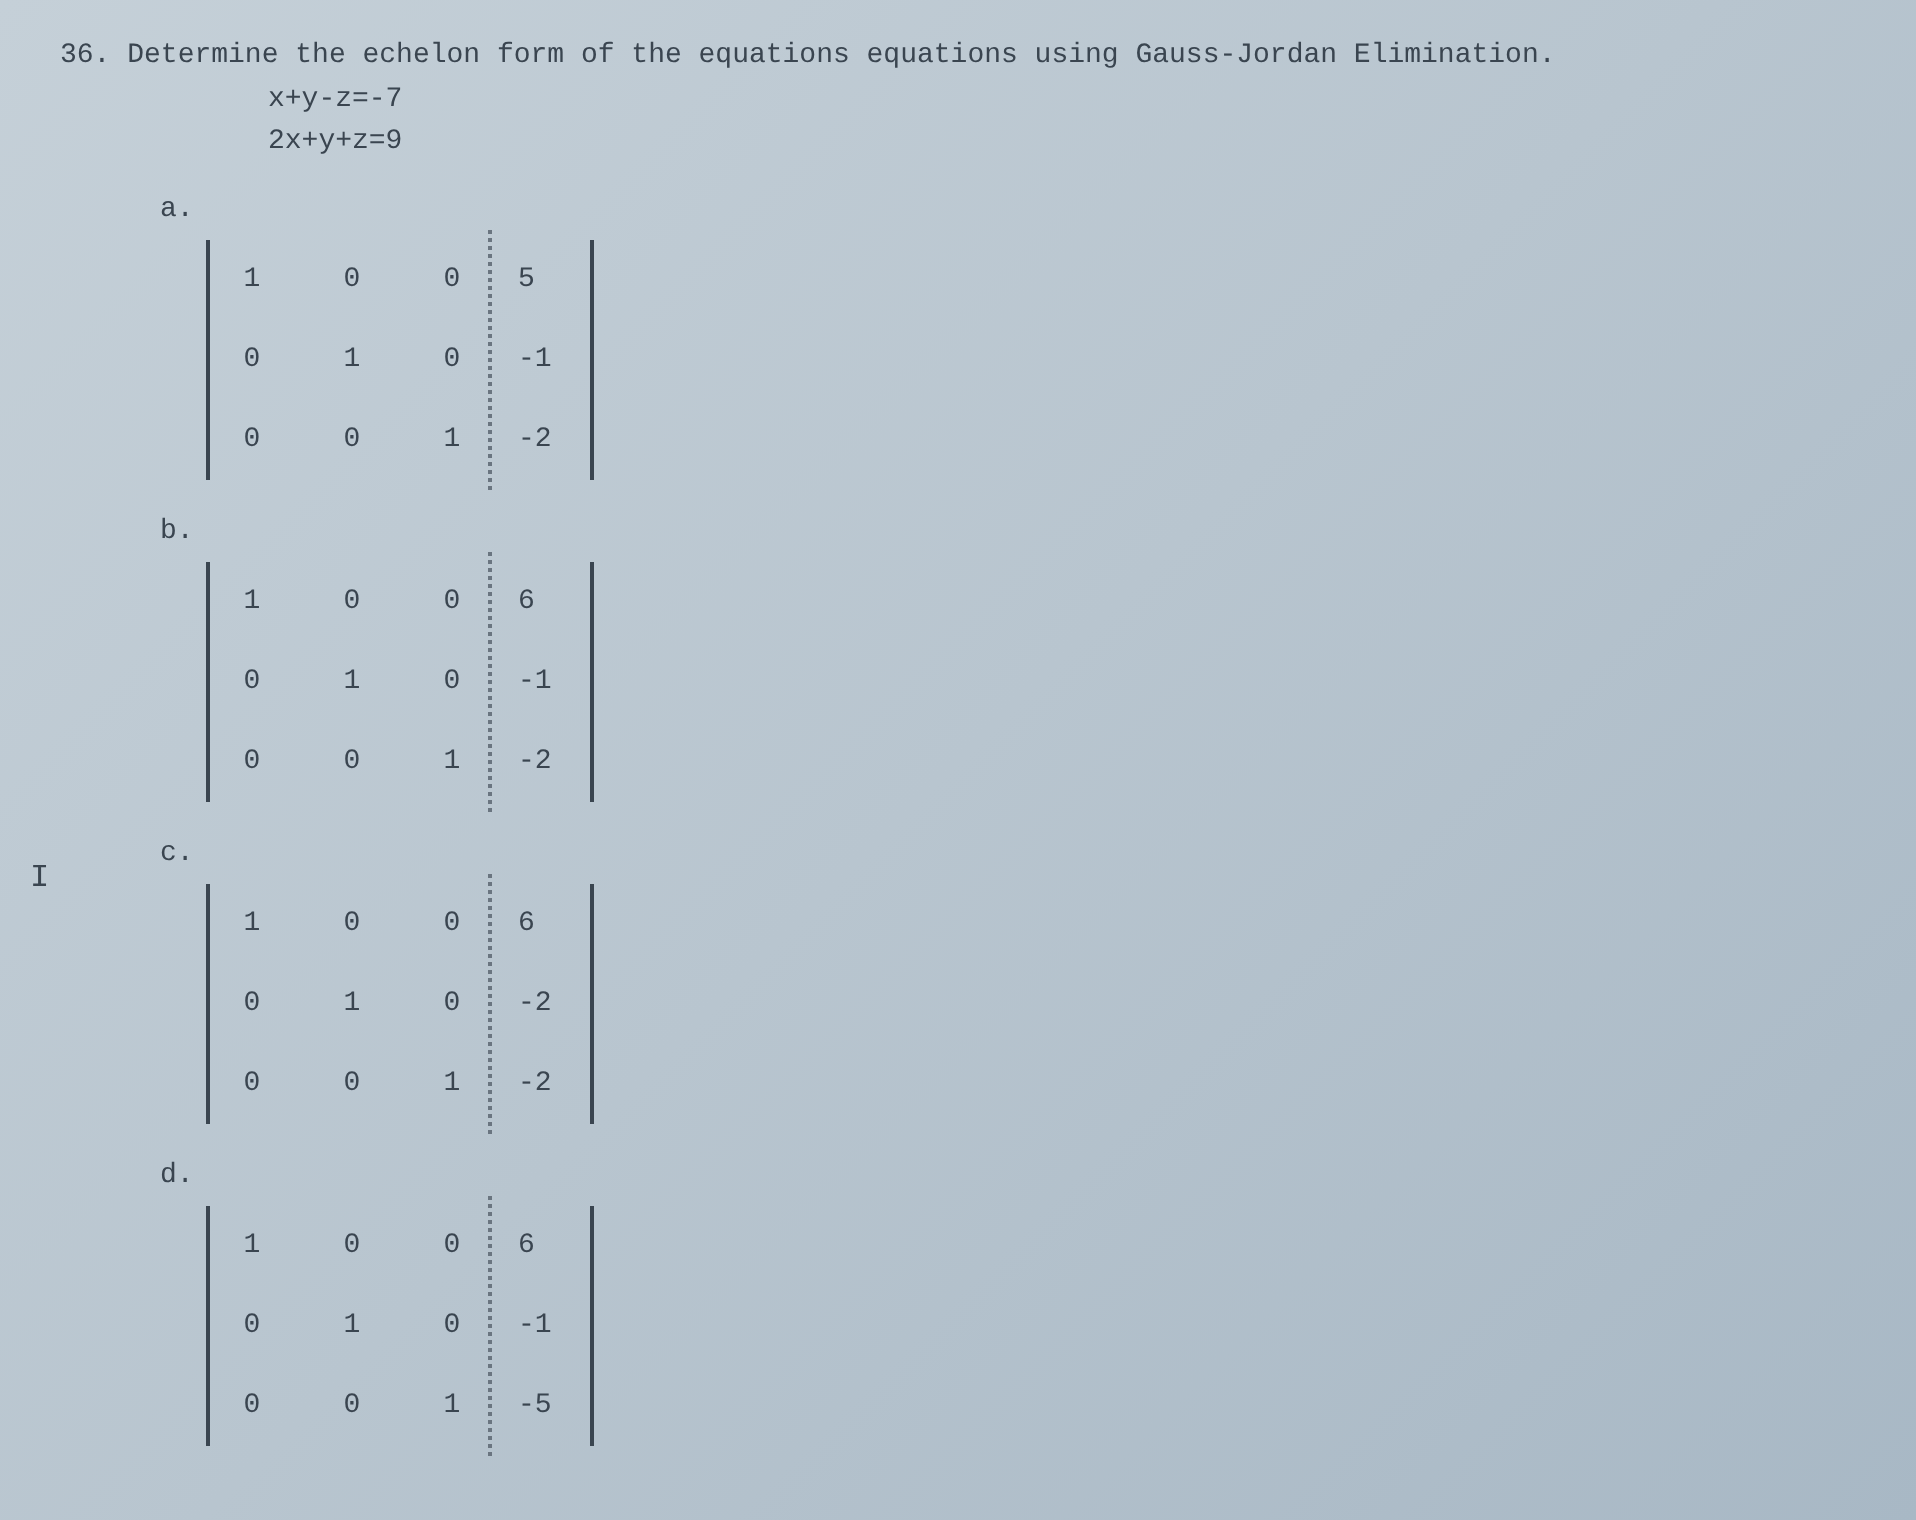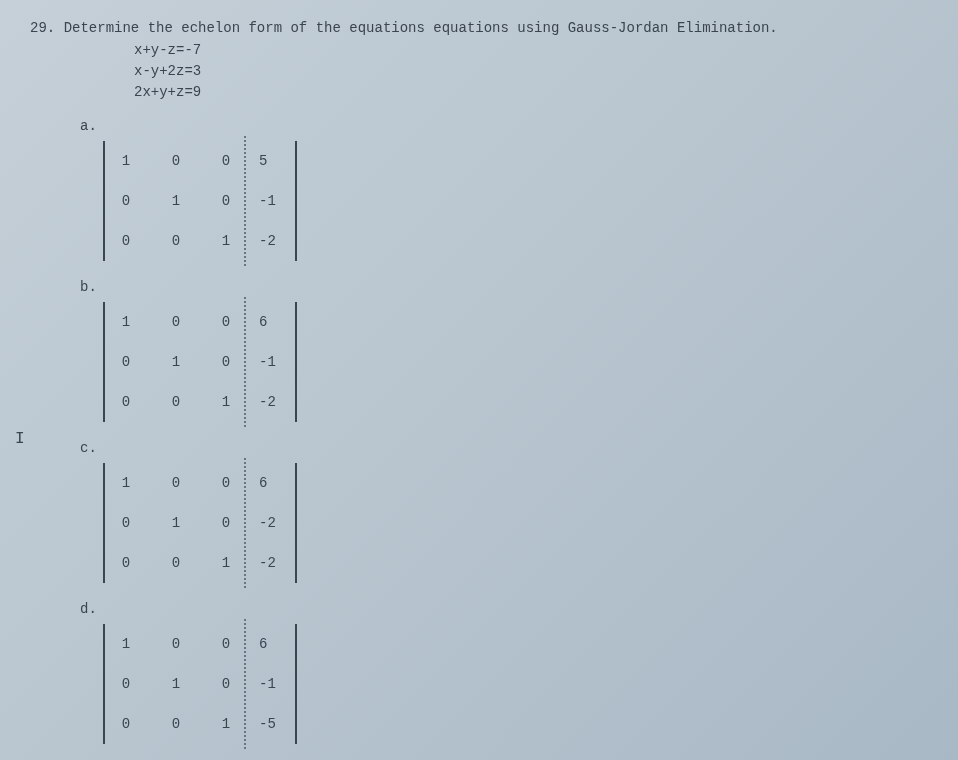--- a/index.html
+++ b/index.html
@@ -80,27 +80,26 @@
       left: 15px;
       top: 430px;
       font-size: 16px;
       color: #3a4550;
     }
   </style>
 </head>
 <body>
 
 <div class="question-header">
-  <span>29.</span>
+  <span>36.</span>
   <span>Determine the echelon form of the equations equations using Gauss-Jordan Elimination.</span>
 </div>
 
 <div class="equations">
   <div>x+y-z=-7</div>
-  <div>x-y+2z=3</div>
   <div>2x+y+z=9</div>
 </div>
 
 <div class="cursor-mark">I</div>
 
 <div class="options-container">
 
   
   <div class="option-label">a.</div>
   <div class="matrix-container">

